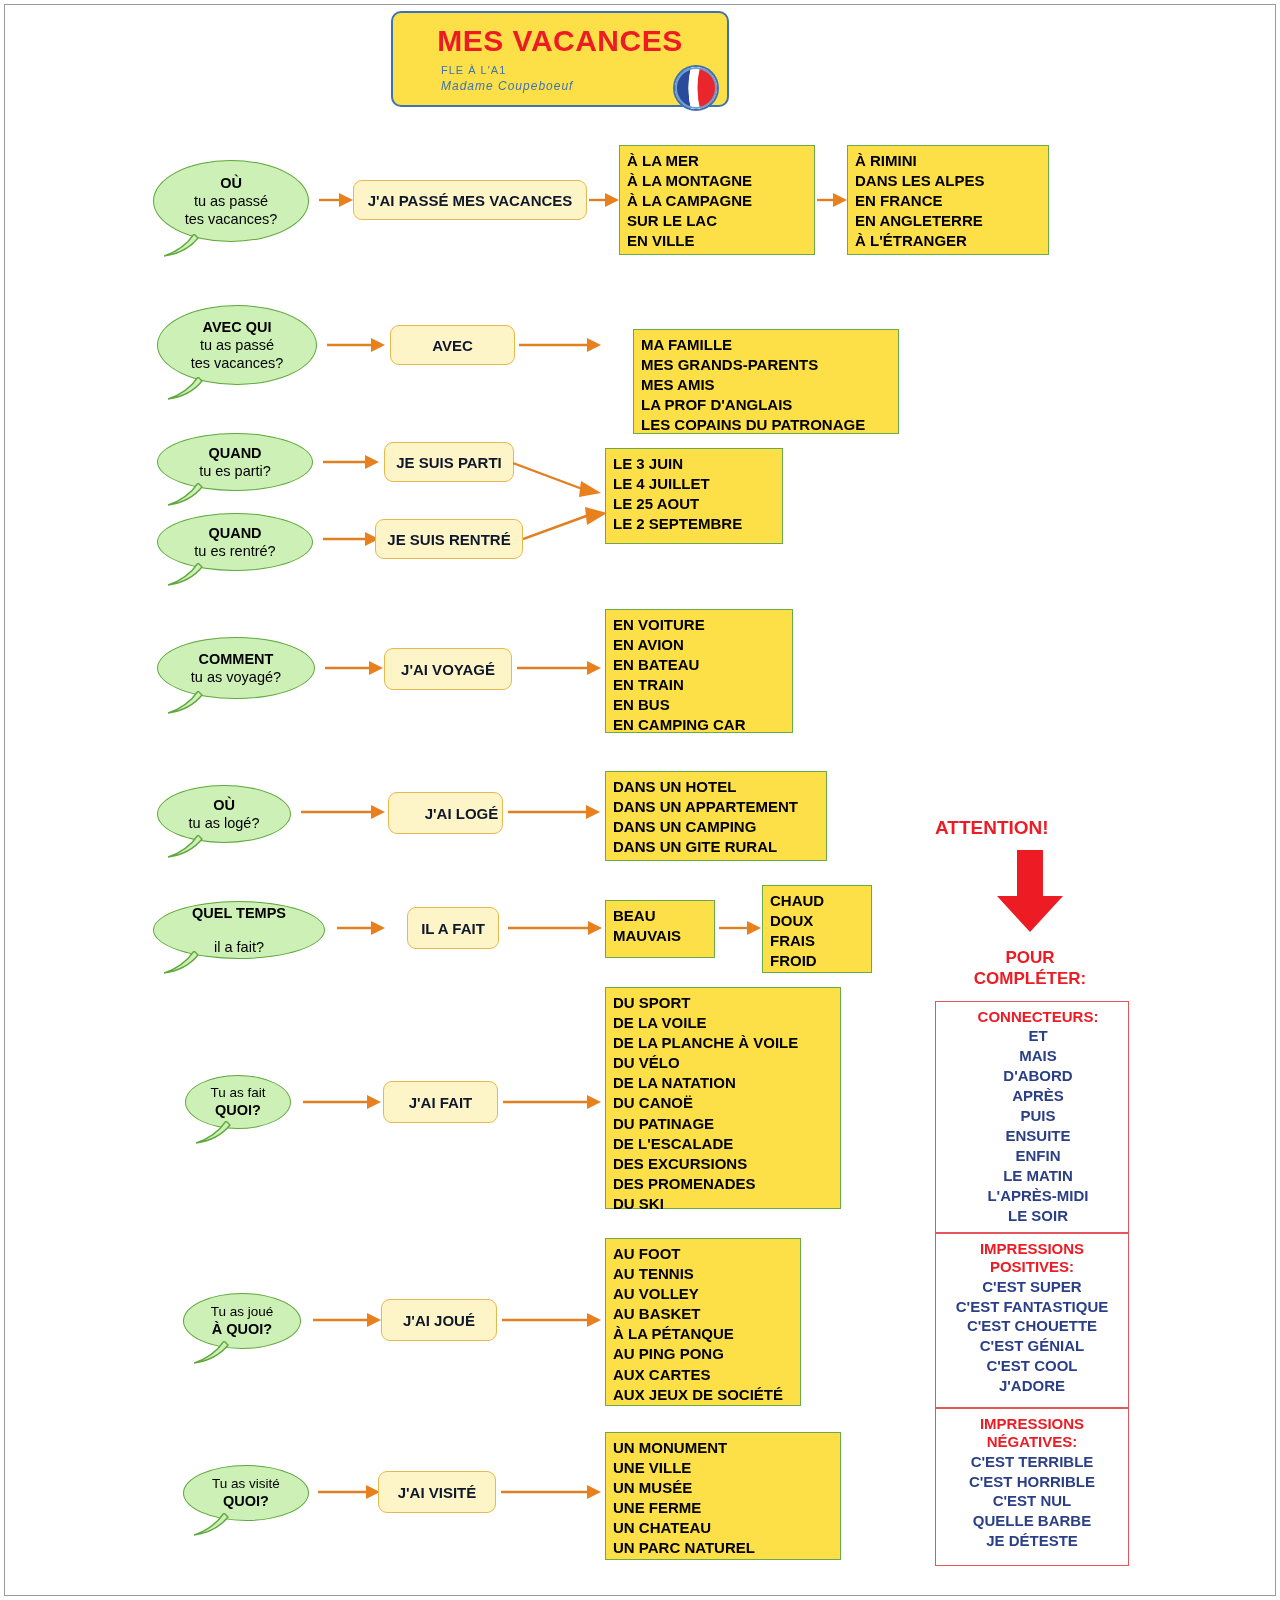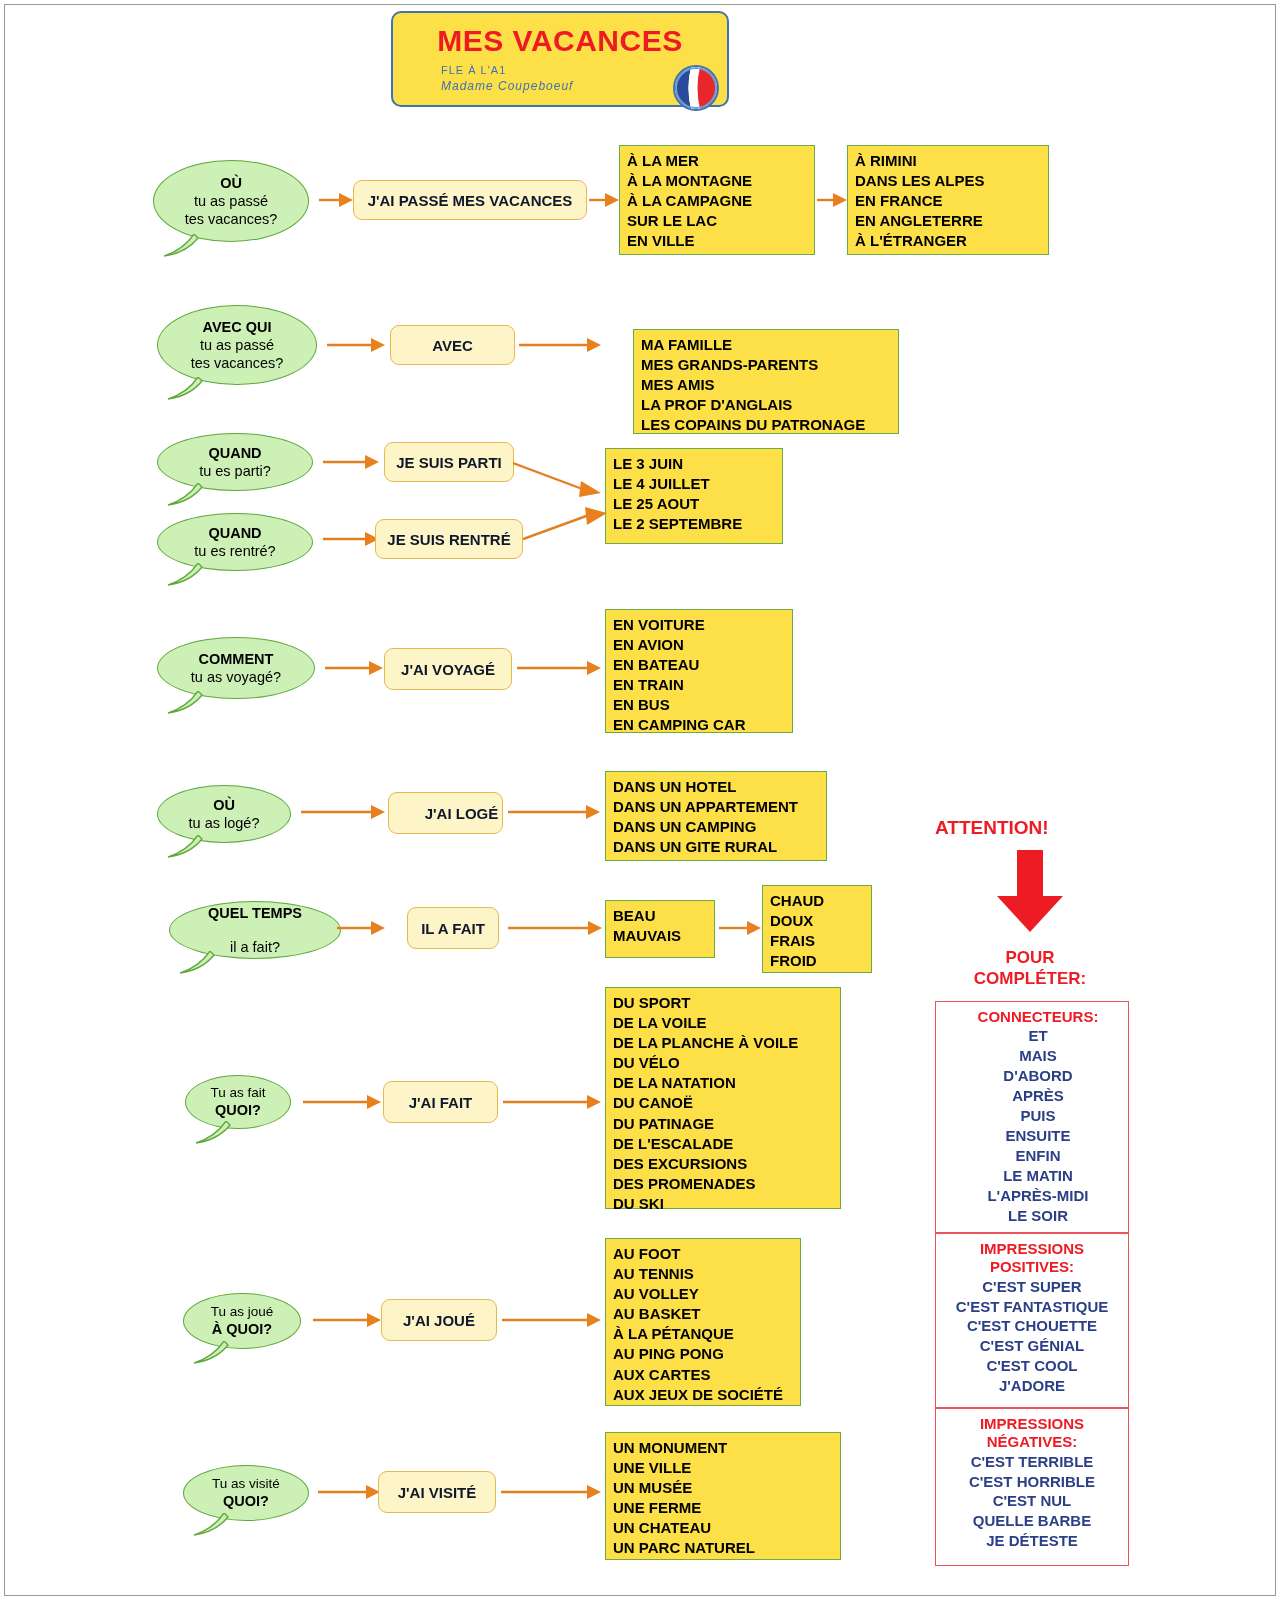--- a/index.html
+++ b/index.html
@@ -252,21 +252,21 @@
     <line x1="0" y1="9" x2="80" y2="9" stroke="#e08020" stroke-width="2.4"></line>
     <path d="M78 2 L92 9 L78 16 Z" fill="#e8801d"></path>
   </svg>
   <div class="abs lbox" style="left:600px; top:766px; width:222px; height:90px;">
     <div>DANS UN HOTEL</div>
     <div>DANS UN APPARTEMENT</div>
     <div>DANS UN CAMPING</div>
     <div>DANS UN GITE RURAL</div>
   </div>
 
-  <div class="abs bubble" style="left:164px; top:896px; width:172px; height:58px;gap:15px;">
+  <div class="abs bubble" style="left:148px; top:896px; width:172px; height:58px;gap:15px;">
     <div class="l1">QUEL TEMPS</div>
     <div class="l2">il a fait?</div>
     <svg class="tail" viewBox="0 0 40 24">
       <path d="M30 0 C22 12 12 18 0 22 C14 20 26 14 34 4 Z" fill="#cdf0b6" stroke="#5fa83c" stroke-width="1.4"></path>
     </svg>
   </div>
   <svg class="arrow" style="left:332px; top:914px;" width="48" height="18" viewBox="0 0 48 18">
     <line x1="0" y1="9" x2="36" y2="9" stroke="#e08020" stroke-width="2.4"></line>
     <path d="M34 2 L48 9 L34 16 Z" fill="#e8801d"></path>
   </svg>

